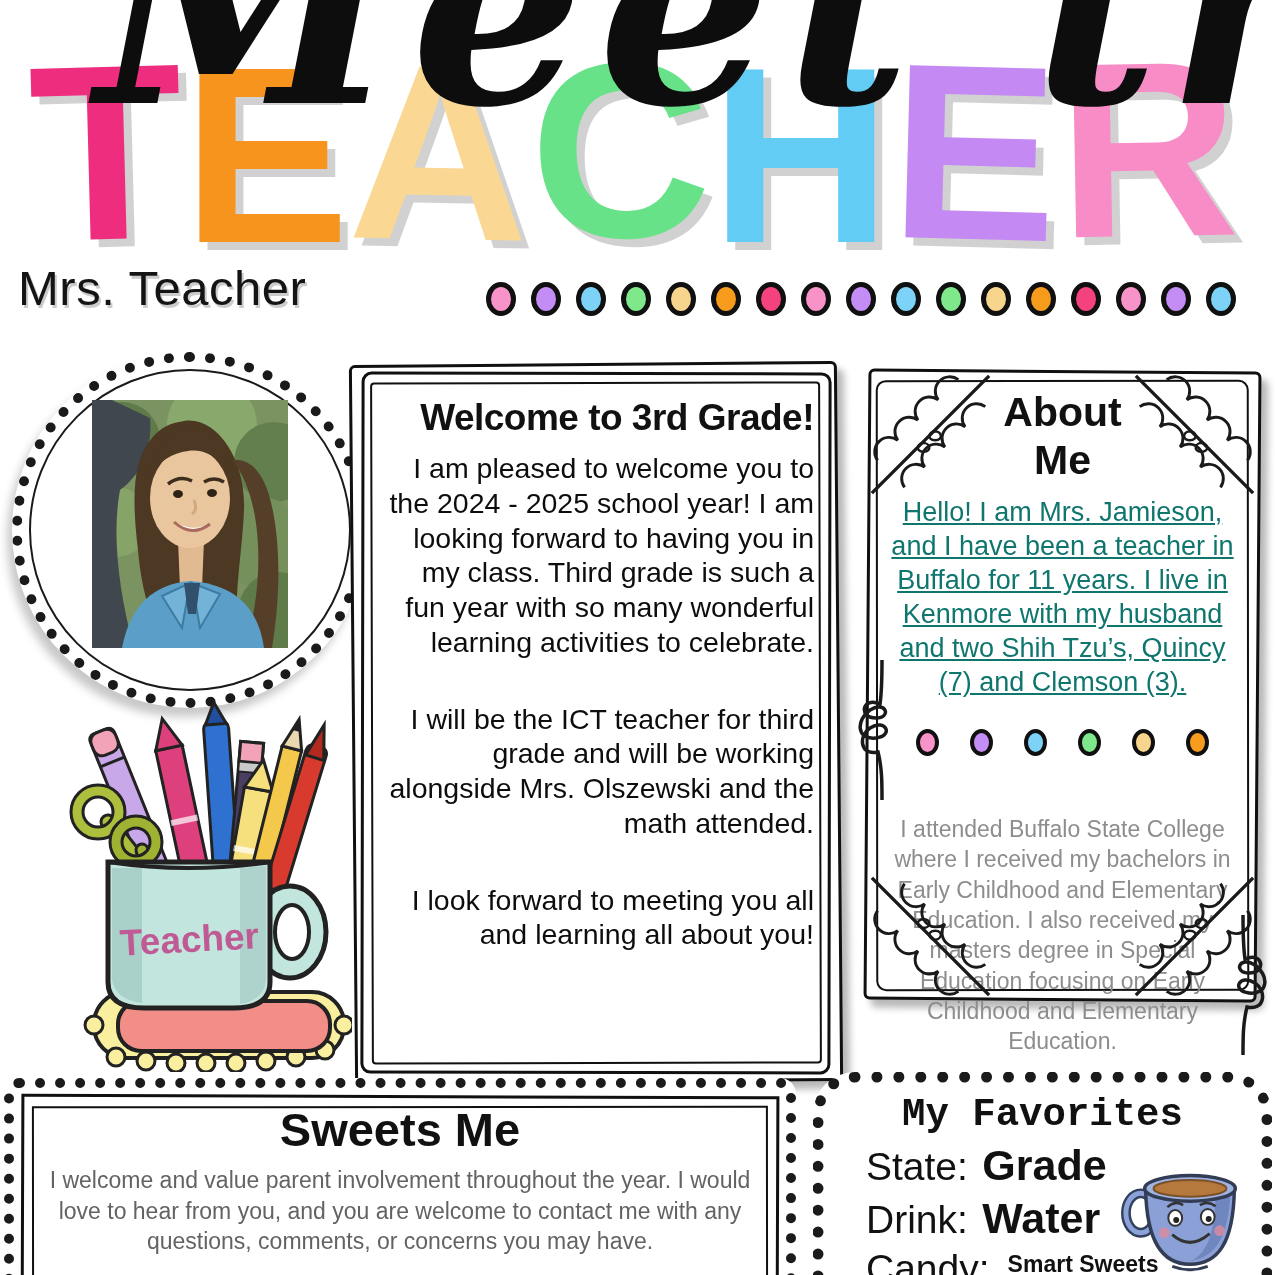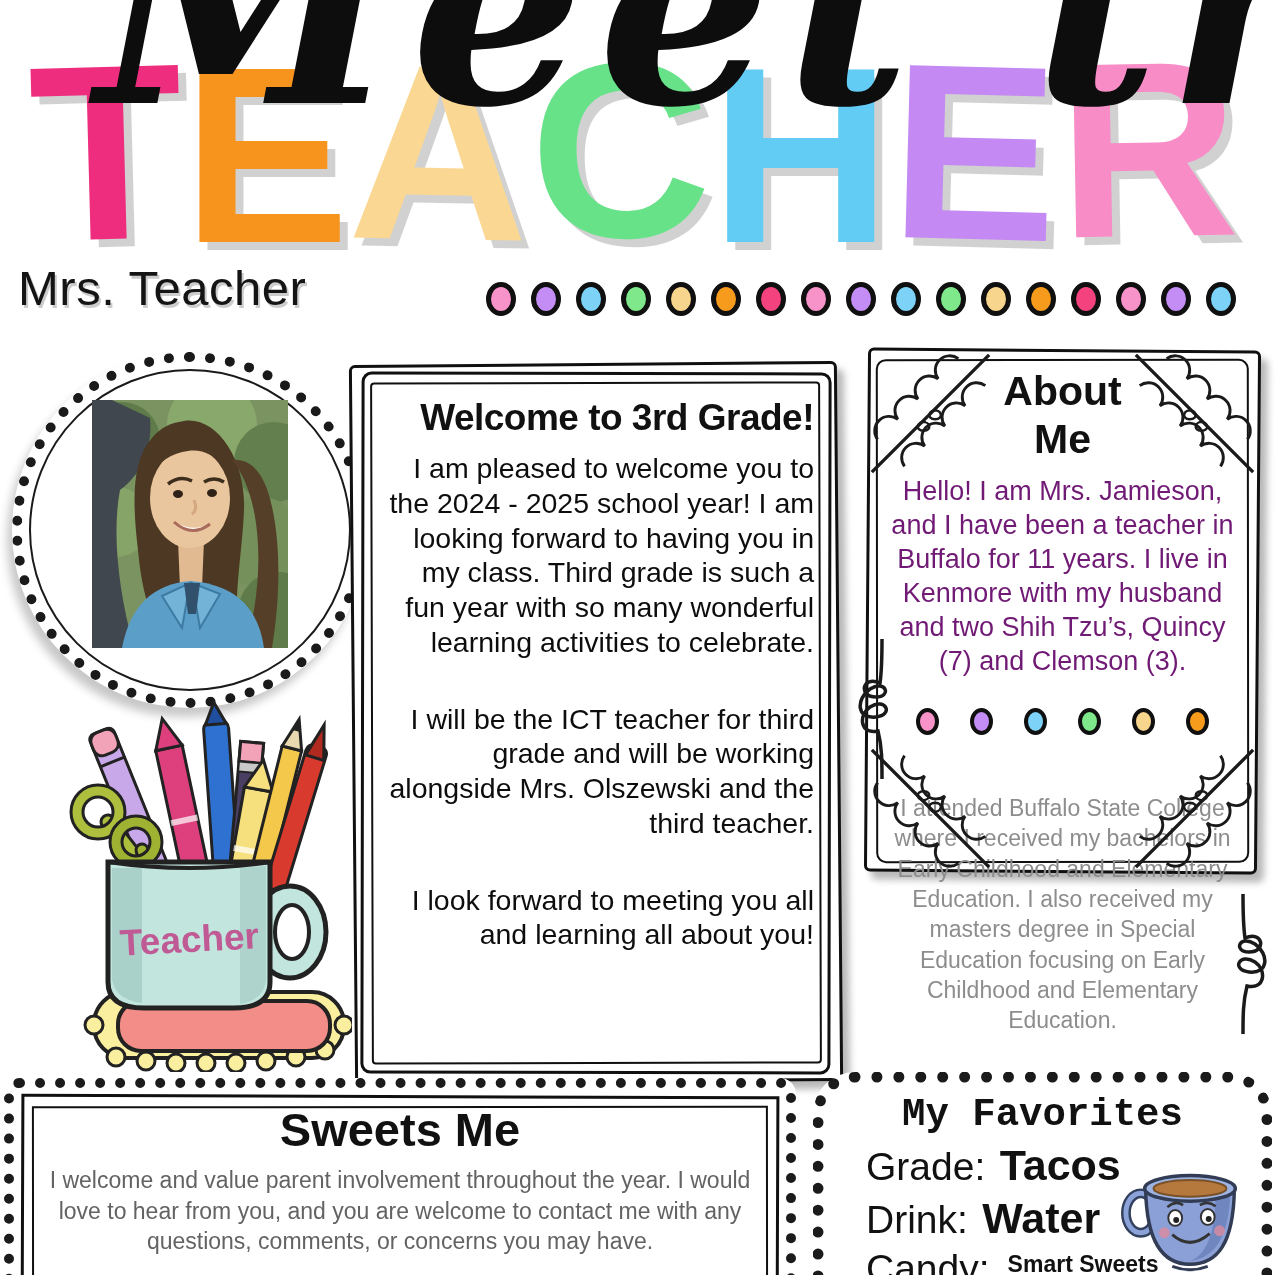--- a/index.html
+++ b/index.html
@@ -40,26 +40,26 @@
   .f-outer{position:absolute;inset:0;border:3.5px solid #101010;border-radius:6px;
       transform:rotate(-.5deg);box-shadow:7px 8px 7px rgba(0,0,0,.28);background:#fff;}
   .f-mid{position:absolute;inset:6px;border:3px solid #101010;border-radius:10px;transform:rotate(.6deg);background:#fff;}
   .f-inner{position:absolute;inset:7px;border:2.5px solid #101010;border-radius:4px;transform:rotate(-.25deg);background:#fff;}
 
   .welcome-box{left:352px;top:363px;width:488px;height:720px;}
   .welcome-content{position:absolute;inset:24px 26px;text-align:right;}
   .welcome-title{font-size:37px;font-weight:bold;letter-spacing:-.5px;margin:10px 0 12px;}
   .welcome-p{font-size:28.5px;line-height:1.22;color:#0d0d0d;margin:0 0 42px;}
 
-  .about-box{left:866px;top:349px;width:393px;height:524px;}
+  .about-box{left:866px;top:370px;width:393px;height:631px;}
   .about-box .f-outer{transform:rotate(.45deg);}
   .about-box .f-mid{inset:7px;transform:rotate(-.5deg);border-width:2.5px;}
   .about-content{position:absolute;inset:16px 22px;text-align:center;}
   .about-title{font-size:41px;font-weight:bold;line-height:1.18;margin-top:2px;}
-  .about-intro{font-size:27px;line-height:1.26;color:#701a75;margin-top:10px;}
+  .about-intro{font-size:27px;line-height:1.26;color:#0f766e;margin-top:10px;text-decoration:underline;}
   .about-dots{display:flex;justify-content:center;gap:31px;margin-top:30px;}
   .about-dots .dot{width:15px;height:19px;border-width:4px;}
   .about-edu{font-size:23px;line-height:1.32;color:#8d8d8d;margin-top:58px;}
   .corner{position:absolute;width:125px;height:125px;z-index:3;pointer-events:none;}
   .corner.tl{left:2px;top:2px;}
   .corner.tr{right:2px;top:2px;transform:scaleX(-1);}
   .corner.bl{left:2px;bottom:2px;transform:scaleY(-1);}
   .corner.br{right:2px;bottom:2px;transform:scale(-1,-1);}
   .squiggle{position:absolute;width:42px;height:140px;z-index:4;pointer-events:none;}
   .sq-left{left:-14px;top:290px;}
@@ -227,21 +227,21 @@
 
   <div class="hand-box welcome-box">
     <div class="f-outer">
       <div class="f-mid">
           <div class="f-inner"></div>
         </div>
     </div>
     <div class="welcome-content">
       <div class="welcome-title">Welcome to 3rd Grade!</div>
       <p class="welcome-p">I am pleased to welcome you to the 2024 - 2025 school year! I am looking forward to having you in my class. Third grade is such a fun year with so many wonderful learning activities to celebrate.</p>
-      <p class="welcome-p">I will be the ICT teacher for third grade and will be working alongside Mrs. Olszewski and the third teacher.</p>
+      <p class="welcome-p">I will be the ICT teacher for third grade and will be working alongside Mrs. Olszewski and the math attended.</p>
       <p class="welcome-p">I look forward to meeting you all and learning all about you!</p>
     </div>
   </div>
 
   <div class="hand-box about-box">
     <div class="f-outer">
       <div class="f-mid"></div>
     </div>
     <svg class="corner tl" viewBox="0 0 130 130" aria-hidden="true">
       <path d="M4 126 L126 4" stroke="#1a1a1a" stroke-width="3.5" fill="none"></path>
@@ -299,22 +299,22 @@
       <div class="contact-title">Sweets Me</div>
       <div class="contact-msg">I welcome and value parent involvement throughout the year. I would love to hear from you, and you are welcome to contact me with any questions, comments, or concerns you may have.</div>
 
     </div>
   </div>
 
   <div class="fav-box">
     <div class="fav-content">
       <div class="fav-title">My Favorites</div>
       <div class="fav-item">
-        <span class="fav-label">Grade:</span>
-        <span class="fav-value">Tacos</span>
+        <span class="fav-label">State:</span>
+        <span class="fav-value">Grade</span>
       </div>
       <div class="fav-item">
         <span class="fav-label">Drink:</span>
         <span class="fav-value">Water</span>
       </div>
       <div class="fav-item">
         <span class="fav-label">Candy:</span>
         <span class="fav-value candy-value">Smart Sweets Peach rings</span>
       </div>
     </div>

